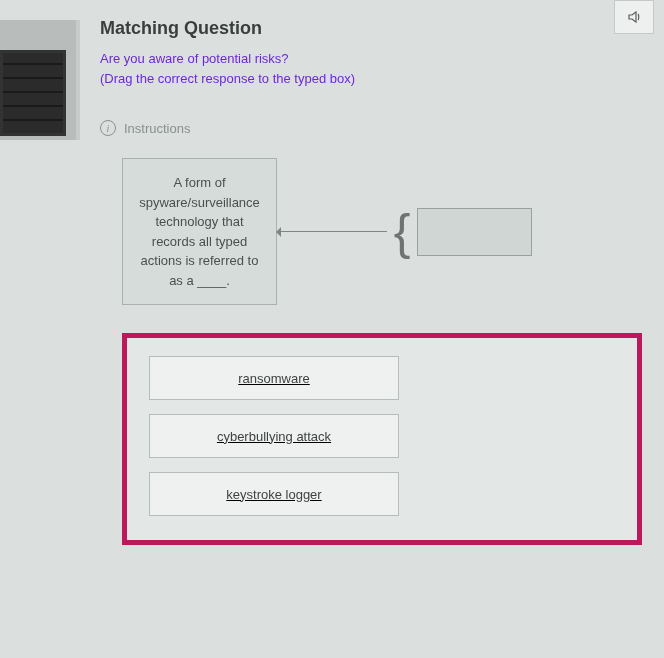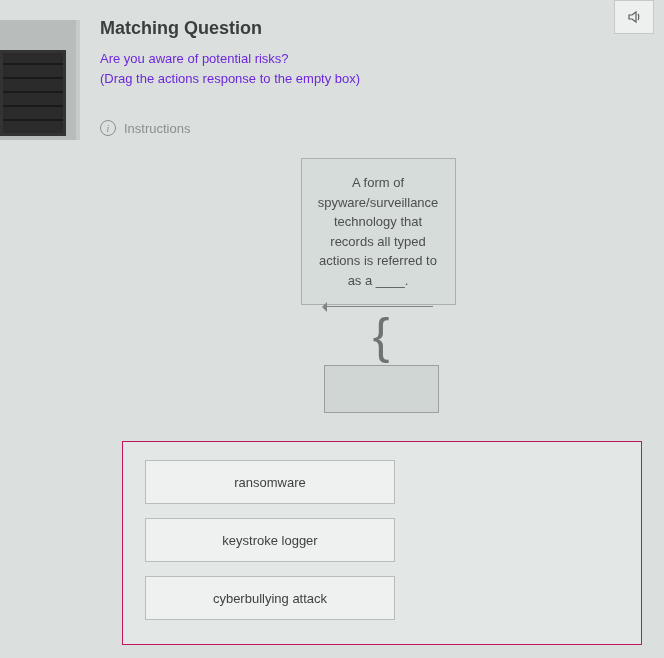--- a/index.html
+++ b/index.html
@@ -69,21 +69,20 @@
       border-radius: 50%;
       display: flex; align-items: center; justify-content: center;
       font-size: 10px; font-style: italic;
       font-family: Georgia, serif;
     }
     .match-row {
       display: flex;
       align-items: center;
       margin-top: 22px;
       margin-left: 22px;
-      flex-direction: column;
     }
     .prompt-card {
       width: 155px;
       min-height: 130px;
       background: #d6dcd9;
       border: 1px solid #a9b0ad;
       padding: 14px 10px;
       text-align: center;
       font-size: 13px;
       line-height: 1.5;
@@ -116,23 +115,24 @@
     }
     .drop-target {
       width: 115px; height: 48px;
       background: #cfd6d3;
       border: 1px solid #9aa09d;
       margin-left: 6px;
     }
     .options-panel {
       margin: 28px 0 0 22px;
       background: #e3e7e5;
-      border: 1px solid #be185d;
+      border: 5px solid #be185d;
       padding: 18px 22px 10px 22px;
       width: 520px;
+      text-decoration: underline;
     }
     .option {
       width: 250px; height: 44px;
       background: #eef1ef;
       border: 1px solid #b7bdba;
       display: flex;
       align-items: center; justify-content: center;
       font-size: 13px;
       color: #3e4240;
       margin-bottom: 14px;
@@ -149,34 +149,34 @@
     <svg width="16" height="16" viewBox="0 0 16 16">
       <path d="M3 6v4h3l4 3V3L6 6H3z" fill="none" stroke="#5a5f5c" stroke-width="1.2"></path>
       <path d="M12 5c1 1 1 5 0 6" fill="none" stroke="#5a5f5c" stroke-width="1.2"></path>
     </svg>
   </div>
 </div>
 
 <div class="main">
   <div class="title">Matching Question</div>
   <div class="prompt-line">Are you aware of potential risks?</div>
-  <div class="prompt-line">(Drag the actions response to the empty box)</div>
+  <div class="prompt-line">(Drag the correct response to the typed box)</div>
 
   <div class="instructions-row">
     <span class="info-icon">i</span>
     <span>Instructions</span>
   </div>
 
   <div class="match-row">
     <div class="prompt-card">A form of spyware/surveillance technology that records all typed actions is referred to as a ____.</div>
     <div class="connector">
       <div class="connector-line"></div>
     </div>
     <div class="brace">{</div>
     <div class="drop-target"></div>
   </div>
 
   <div class="options-panel">
     <div class="option">ransomware</div>
+    <div class="option">cyberbullying attack</div>
     <div class="option">keystroke logger</div>
-    <div class="option">cyberbullying attack</div>
   </div>
 </div>
 
 </body></html>

